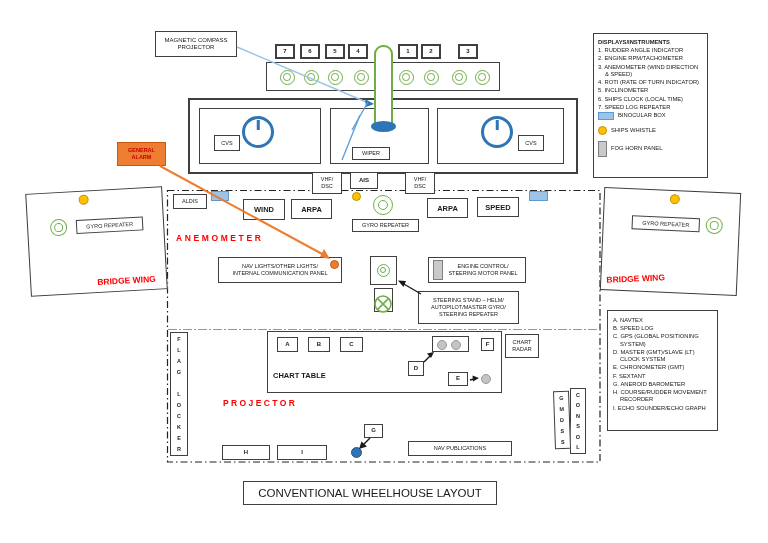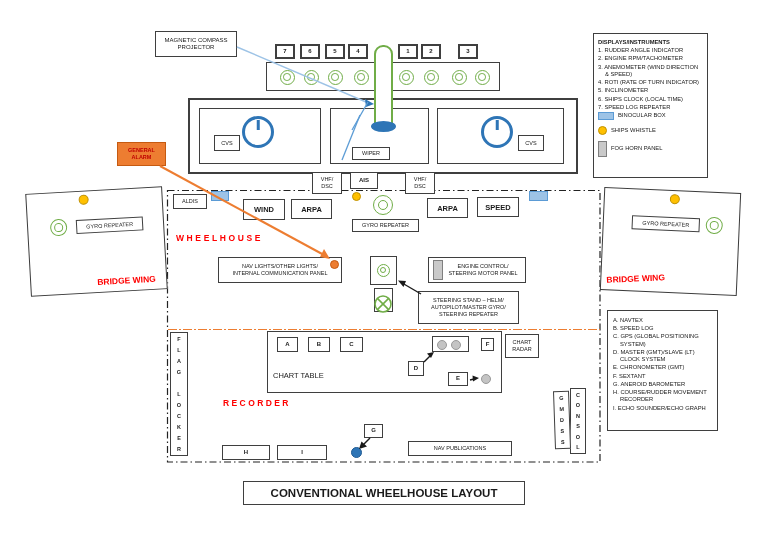--- a/index.html
+++ b/index.html
@@ -7,21 +7,21 @@
          font-family:"Liberation Sans",sans-serif;color:#1a1a1a;}
   .abs{position:absolute;}
   .box{position:absolute;border:1.5px solid #3f3f3f;background:#fff;display:flex;
        align-items:center;justify-content:center;text-align:center;z-index:10;box-sizing:border-box;}
   .thick{border-width:2px;}
   .pre{white-space:pre-line;}
   .f5{font-size:5.5px;line-height:1.25;}
   .f6{font-size:6px;line-height:1.2;}
   .f7{font-size:7.5px;font-weight:700;}
   .fb{font-weight:700;}
-  .lbl{position:absolute;z-index:12;}
+  .lbl{position:absolute;z-index:12;font-weight:bold;}
   .red{color:#ff0000;font-weight:700;}
   .gcirc{position:absolute;border:1.6px solid #70ad47;border-radius:50%;z-index:12;background:transparent;box-sizing:border-box;}
   .gcirc::after{content:"";position:absolute;inset:21%;border:1.6px solid #70ad47;border-radius:50%;}
   .clock{position:absolute;border:3px solid #2e75b6;border-radius:50%;background:#fff;z-index:12;box-sizing:border-box;}
   .clock::after{content:"";position:absolute;left:50%;top:1px;width:2.5px;height:10px;background:#2e75b6;transform:translateX(-50%);}
   .whistle{position:absolute;background:#ffc000;border:1px solid #bf9000;border-radius:50%;z-index:13;box-sizing:border-box;}
   .binoc{position:absolute;background:#9dc3e6;border:1px solid #5b9bd5;z-index:13;box-sizing:border-box;}
   .grayrect{position:absolute;background:#c9c9c9;border:1px solid #7f7f7f;z-index:13;box-sizing:border-box;}
   .graycirc{position:absolute;background:#c4c4c4;border:1px solid #999;border-radius:50%;z-index:13;box-sizing:border-box;}
   .vbox{flex-direction:column;font-weight:700;}
@@ -85,21 +85,21 @@
   <div class="binoc" style="left:211px;top:191px;width:18px;height:10px;"></div>
   <div class="box f7" style="left:243px;top:199px;width:42px;height:21px;">WIND</div>
   <div class="box f7" style="left:291px;top:199px;width:41px;height:20px;">ARPA</div>
   <div class="whistle" style="left:352px;top:192px;width:9px;height:9px;"></div>
   <div class="gcirc" style="left:373px;top:195px;width:20px;height:20px;"></div>
   <div class="box f5" style="left:352px;top:219px;width:67px;height:13px;">GYRO REPEATER</div>
   <div class="box f7" style="left:427px;top:198px;width:41px;height:20px;">ARPA</div>
   <div class="box f7" style="left:477px;top:197px;width:42px;height:20px;">SPEED</div>
   <div class="binoc" style="left:529px;top:191px;width:19px;height:10px;"></div>
 
-  <div class="lbl red" style="left:176px;top:233px;font-size:8.5px;letter-spacing:2.6px;">WHEELHOUSE</div>
+  <div class="lbl red" style="left:176px;top:233px;font-size:8.5px;letter-spacing:2.6px;">ANEMOMETER</div>
 
   <div class="box f5 pre fb" style="left:117px;top:142px;width:49px;height:24px;background:#ed7d31;border-color:#c55a11;color:#c00000;">GENERAL
 ALARM</div>
 
   <div class="box f5 pre" style="left:218px;top:257px;width:124px;height:26px;">NAV LIGHTS/OTHER LIGHTS/
 INTERNAL COMMUNICATION PANEL</div>
   <div class="abs" style="left:329.5px;top:259.5px;width:9px;height:9px;background:#ed7d31;border:1px solid #c55a11;border-radius:50%;z-index:25;box-sizing:border-box;"></div>
 
   <div class="box" style="left:370px;top:256px;width:27px;height:29px;"></div>
   <div class="gcirc" style="left:376.5px;top:263.5px;width:13px;height:13px;"></div>
@@ -148,41 +148,41 @@
   </div>
   <div class="box f6 fb" style="left:481px;top:338px;width:13px;height:13px;">F</div>
   <div class="box f6 fb" style="left:408px;top:361px;width:16px;height:15px;">D</div>
   <div class="box f6 fb" style="left:448px;top:372px;width:20px;height:14px;">E</div>
   <div class="graycirc" style="left:481px;top:374px;width:10px;height:10px;"></div>
   <div class="lbl" style="left:273px;top:371px;font-size:7.5px;">CHART TABLE</div>
 
   <div class="box f5 pre" style="left:505px;top:334px;width:34px;height:24px;">CHART
 RADAR</div>
 
-  <div class="lbl red" style="left:223px;top:398px;font-size:8.5px;letter-spacing:2.4px;">RECORDER</div>
+  <div class="lbl red" style="left:223px;top:398px;font-size:8.5px;letter-spacing:2.4px;">PROJECTOR</div>
 
   <div class="box f6 fb" style="left:364px;top:424px;width:19px;height:14px;">G</div>
   <div class="abs" style="left:350.5px;top:446.5px;width:11px;height:11px;background:#2e75b6;border:1px solid #1f5a93;border-radius:50%;z-index:13;box-sizing:border-box;"></div>
   <div class="box f6 fb" style="left:222px;top:445px;width:48px;height:15px;">H</div>
   <div class="box f6 fb" style="left:277px;top:445px;width:50px;height:15px;">I</div>
   <div class="box f5" style="left:408px;top:441px;width:104px;height:15px;">NAV PUBLICATIONS</div>
 
   <div class="box f5 pre vbox" style="left:554px;top:391px;width:16px;height:58px;line-height:11px;transform:rotate(-2deg);z-index:11;">G
 M
 D
 S
 S</div>
   <div class="box f5 pre vbox" style="left:570px;top:388px;width:16px;height:66px;line-height:10.5px;">C
 O
 N
 S
 O
 L</div>
 
-  <div class="box" style="left:243px;top:481px;width:282px;height:24px;font-size:11.5px;font-weight:700;">CONVENTIONAL WHEELHOUSE LAYOUT</div>
+  <div class="box" style="left:243px;top:481px;width:254px;height:24px;font-size:11.5px;font-weight:400;">CONVENTIONAL WHEELHOUSE LAYOUT</div>
 
   <div class="box" style="left:593px;top:33px;width:115px;height:145px;align-items:flex-start;justify-content:flex-start;text-align:left;">
     <div style="padding:5px 4px;font-size:5.8px;line-height:1.25;width:100%;box-sizing:border-box;">
       <div class="fb" style="margin-bottom:1px;">DISPLAYS/INSTRUMENTS</div>
       <div class="legend-item">1. RUDDER ANGLE INDICATOR</div>
       <div class="legend-item">2. ENGINE RPM/TACHOMETER</div>
       <div class="legend-item">3. ANEMOMETER (WIND DIRECTION &amp; SPEED)</div>
       <div class="legend-item">4. ROTI (RATE OF TURN INDICATOR)</div>
       <div class="legend-item">5. INCLINOMETER</div>
       <div class="legend-item">6. SHIPS CLOCK (LOCAL TIME)</div>

